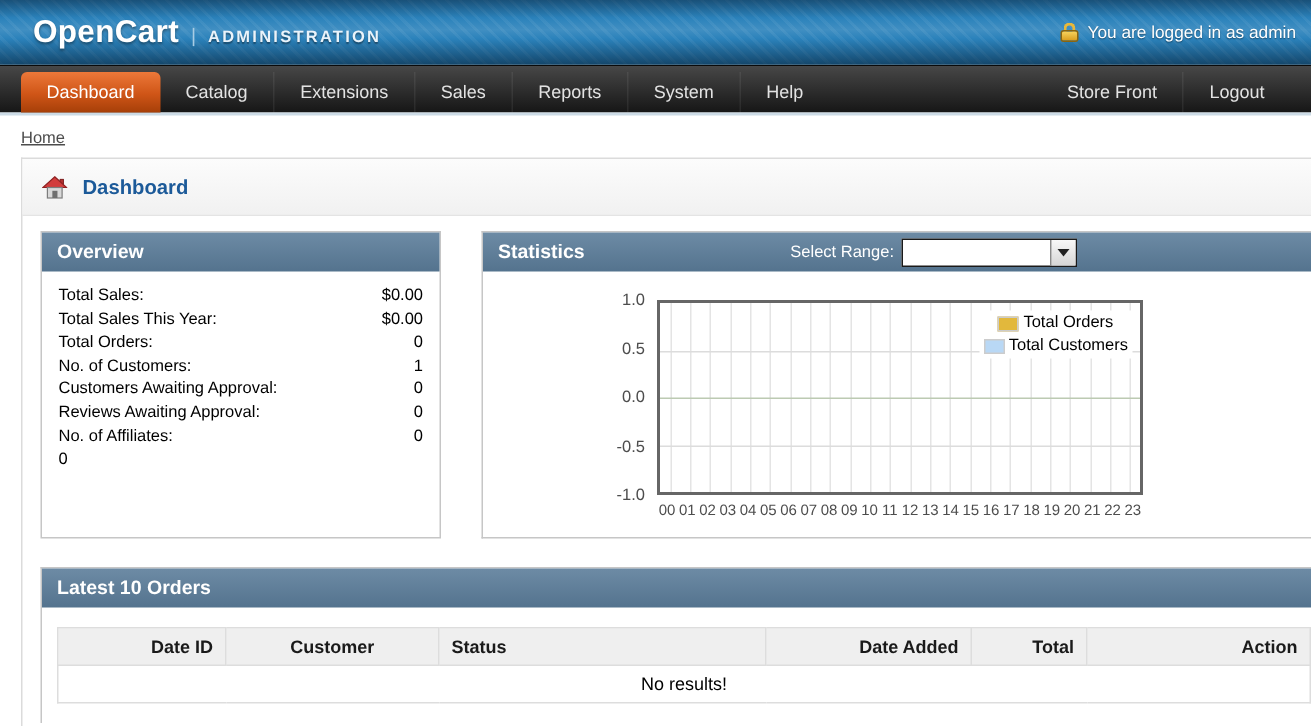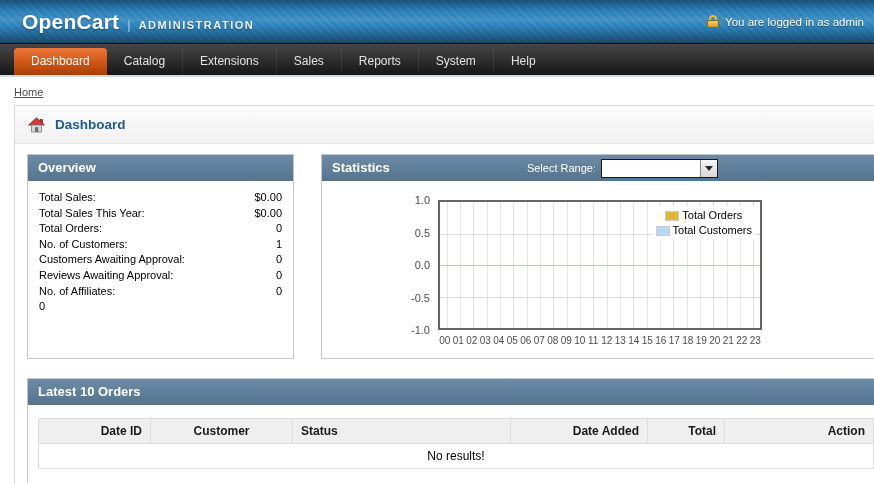--- a/index.html
+++ b/index.html
@@ -142,20 +142,24 @@
 
 <div class="nav-bar">
   <ul class="nav-list">
       <li class="nav-item active">Dashboard</li>
       <li class="nav-item">Catalog</li>
       <li class="nav-item">Extensions</li>
       <li class="nav-item">Sales</li>
       <li class="nav-item">Reports</li>
       <li class="nav-item">System</li>
       <li class="nav-item">Help</li>
+    </ul>
+  <ul class="nav-list">
+      <li class="nav-item">Store Front</li>
+      <li class="nav-item">Logout</li>
     </ul>
 </div>
 
 <div class="breadcrumb">
   <a>Home</a>
 </div>
 
 <div class="content-box">
 
   <div class="page-heading">

